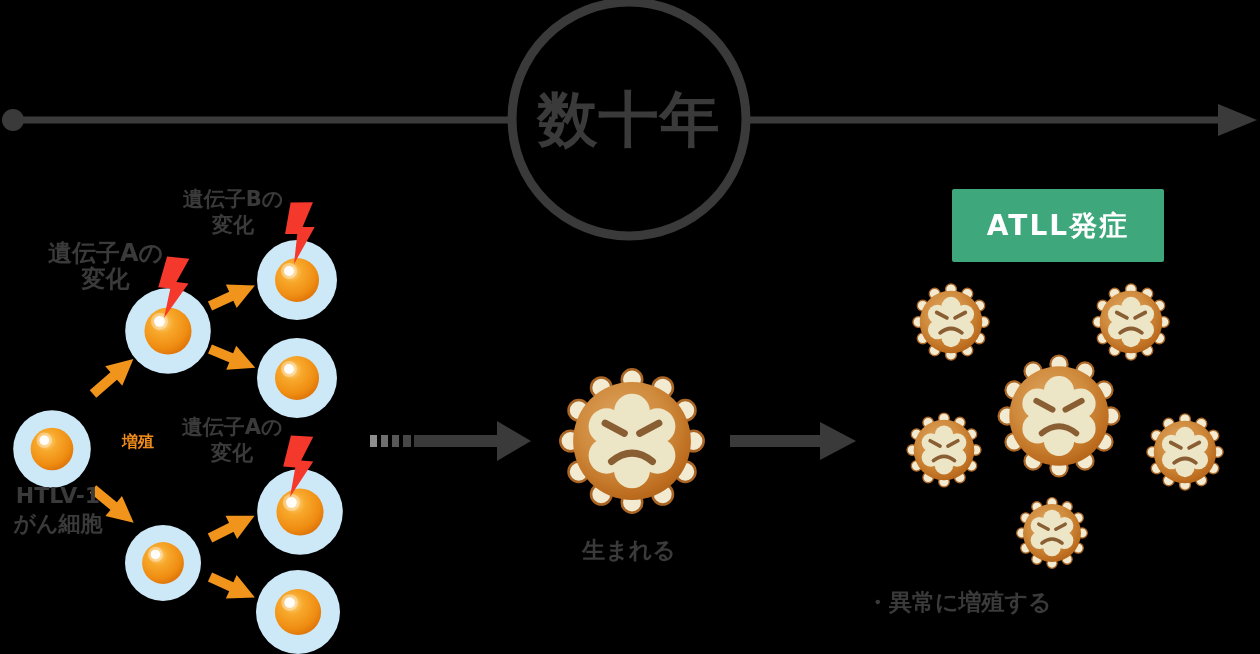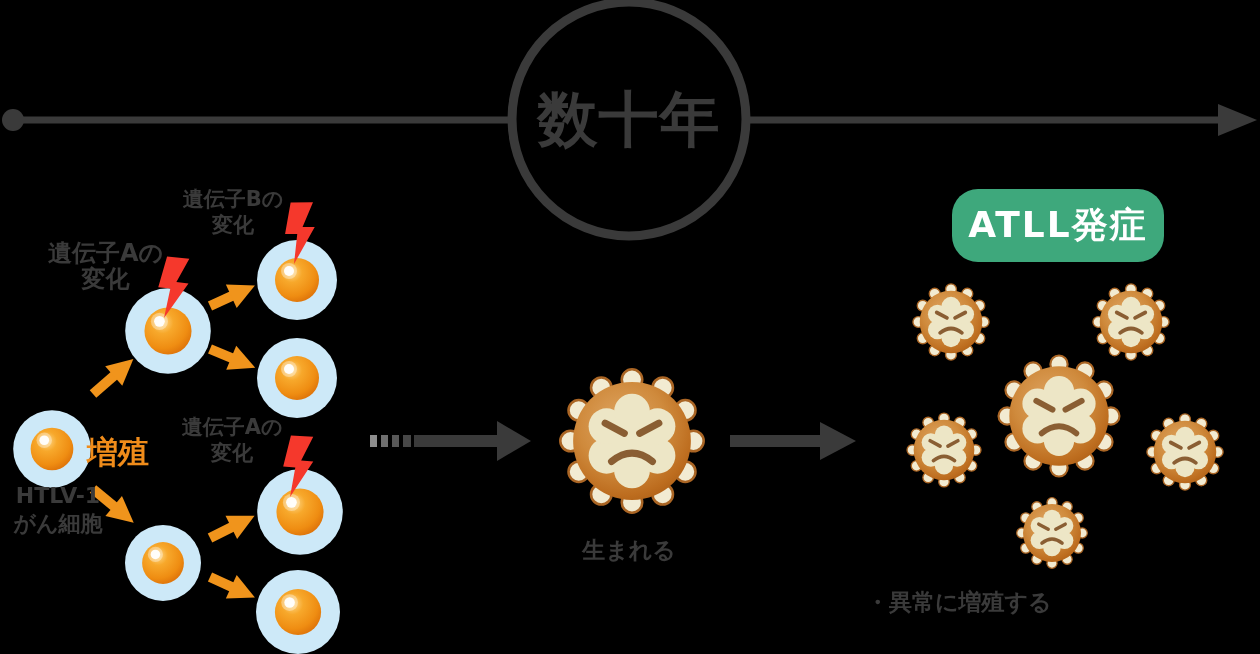--- a/index.html
+++ b/index.html
@@ -10,28 +10,28 @@
   }
   #stage svg{position:absolute;left:0;top:0;}
   .lbl{
     position:absolute;color:var(--label-text,#3a3a3a);
     font-weight:bold;text-align:center;z-index:2;
   }
   .lbl-decade{left:498px;top:87px;width:262px;font-size:60px;line-height:64px;letter-spacing:1px;}
   .lbl-gene-a{left:38px;top:240px;width:135px;font-size:24px;line-height:26px;}
   .lbl-gene-b{left:168px;top:186px;width:130px;font-size:21px;line-height:26px;}
   .lbl-gene-c{left:166px;top:414px;width:132px;font-size:21px;line-height:26px;}
-  .lbl-prolif{left:86px;top:432px;width:64px;font-size:31px;color:var(--proliferation-text,#f08c1a);}
+  .lbl-prolif{left:106px;top:432px;width:64px;font-size:16px;color:var(--proliferation-text,#f08c1a);}
   .lbl-htlv{left:5px;top:482px;width:106px;font-size:22px;line-height:28px;}
   .lbl-caption{left:468px;top:536px;width:322px;font-size:23px;line-height:29px;}
   .badge{
     position:absolute;left:952px;top:189px;width:212px;height:73px;z-index:2;
-    background:var(--badge-green,#3ea87c);border-radius:26px;
+    background:var(--badge-green,#3ea87c);border-radius:2px;
     display:flex;align-items:center;justify-content:center;
-    color:var(--badge-text,#fff);font-size:36px;font-weight:bold;letter-spacing:2px;
+    color:var(--badge-text,#fff);font-size:28px;font-weight:bold;letter-spacing:2px;
   }
   .bullet{position:absolute;left:866px;white-space:nowrap;text-align:center;font-size:23px;}
   .bullet1{top:587px;}
   .bullet2{top:624px;}
   
   .fill-line{fill:var(--line,#3a3a3a);}
   .stroke-line{stroke:var(--line,#3a3a3a);}
   .o-arrow{stroke:var(--orange,#f0941c);stroke-width:10;fill:none;}
   .fill-orange{fill:var(--orange,#f0941c);}
   .cell-outer{fill:var(--cell-outer,#cde9f8);}

